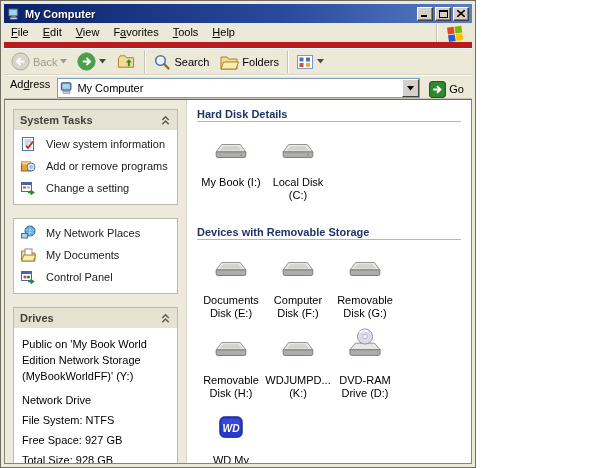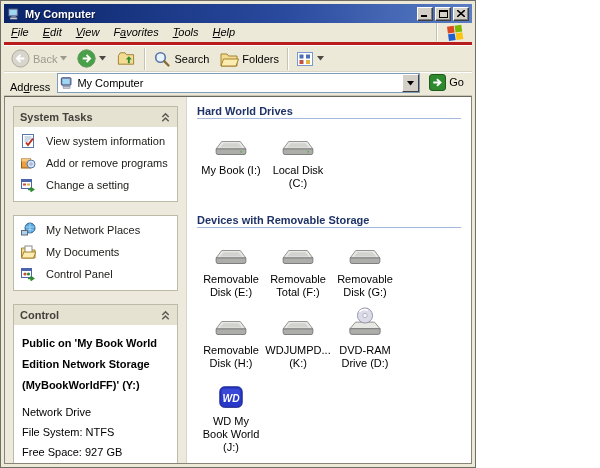--- a/index.html
+++ b/index.html
@@ -13,38 +13,38 @@
   .titlebar { height:19px; background:linear-gradient(to right,#0A246A,#2A4A9E 60%,#5A7EC5);
     display:flex; align-items:center; padding:0 3px; flex:0 0 auto; }
   .titlebar .t-icon { width:14px; height:14px; margin-right:4px; flex:0 0 auto; }
   .titlebar .t-text { color:#fff; font-weight:bold; font-size:11px; flex:1;
     text-shadow:1px 1px 0 #06123A; white-space:nowrap; overflow:hidden; }
   .winbtn { width:16px; height:14px; background:#D4D0C8; border:1px solid;
     border-color:#fff #404040 #404040 #fff; box-shadow:inset -1px -1px 0 #808080;
     margin-left:2px; display:flex; align-items:center; justify-content:center; cursor:default; }
 
   
-  .menurow { display:flex; align-items:flex-start; flex:0 0 auto; border-bottom:3px solid #b91c1c;font-style:italic; }
+  .menurow { display:flex; align-items:flex-end; flex:0 0 auto; border-bottom:6px solid #b91c1c; }
   .menubar { display:flex; align-items:center; flex:1; height:19px; }
   .menu-item { padding:2px 7px 3px; cursor:default; }
   .menu-item u { text-decoration:underline; }
   .throbber { width:36px; border-left:1px solid #C2BEB2; box-shadow:inset 1px 0 0 #fff;
     display:flex; align-items:center; justify-content:center; }
 
   
   .toolbar { display:flex; align-items:center; height:27px; flex:0 0 auto;
     border-top:1px solid #fff; border-bottom:1px solid #D8D4C8; padding:0 2px; }
   .tbtn { display:flex; align-items:center; gap:3px; padding:2px 4px; border:1px solid transparent;
     border-radius:3px; height:24px; cursor:default; }
   .tbtn.disabled { color:#9C9A8E; }
   .caret { width:7px; height:5px; }
   .tsep { width:1px; height:22px; background:#C6C2B4; box-shadow:1px 0 0 #fff; margin:0 3px; }
 
   
-  .addressbar { display:flex; align-items:flex-end; height:24px; flex:0 0 auto;
+  .addressbar { display:flex; align-items:flex-start; height:24px; flex:0 0 auto;
     border-top:1px solid #fff; padding:2px 3px; gap:4px; border-bottom:1px solid #C8C4B6; }
   .addr-label { padding:0 3px; }
   .addr-combo { flex:1; height:20px; background:#fff; border:1px solid #7F9DB9;
     display:flex; align-items:center; }
   .addr-combo .ac-icon { width:14px; height:14px; margin:0 3px 0 2px; }
   .addr-combo .ac-text { flex:1; }
   .addr-drop { width:17px; height:18px; background:#D4D0C8; border:1px solid;
     border-color:#fff #404040 #404040 #fff; display:flex; align-items:center; justify-content:center; }
   .go-btn { display:flex; align-items:center; gap:3px; padding:4px 4px; height:22px;
     border:1px solid transparent; border-radius:3px; cursor:default; }
@@ -57,33 +57,33 @@
   .panel { background:#fff; border:1px solid #BEBAA8; margin-bottom:13px; }
   .panel-header { height:20px; background:#E6E2D2; display:flex; align-items:center;
     padding:0 6px; cursor:default; }
   .panel-header .ph-title { font-weight:bold; color:#42413C; flex:1; }
   .panel-body { padding:6px 4px 8px 6px; }
   .task-item { display:flex; align-items:flex-start; gap:10px; margin-bottom:6px; cursor:pointer; }
   .task-item:last-child { margin-bottom:0; }
   .task-item .ti-icon { width:16px; height:16px; flex:0 0 auto; }
   .task-item .ti-label { padding-top:2px; color:#21201D; }
   .details-body { padding:8px 6px 10px 8px; }
-  .details-name { font-weight:bold; margin-bottom:10px; line-height:21px; }
+  .details-name { font-weight:normal; margin-bottom:10px; line-height:16px; }
   .details-line { margin-top:2px; }
   .details-stat { margin-top:8px; }
 
   .content { flex:1; background:#fff; padding:6px 6px 0 10px; overflow:hidden; }
   .group { margin-bottom:14px; }
   .group-header { font-weight:bold; color:#1F3368; padding:2px 0 1px;
     border-bottom:1px solid #A5B9DC; margin-right:4px; }
   .items-row { display:flex; flex-wrap:wrap; align-items:flex-start; padding:8px 0 0 2px; }
   .cell { width:64px; margin-right:3px; margin-bottom:8px; display:flex; flex-direction:column;
     align-items:center; cursor:default; }
   .cell .icon { width:40px; height:34px; display:flex; align-items:flex-end; justify-content:center; }
-  .cell .label { margin-top:3px; text-align:center; line-height:13px; max-width:66px;
+  .cell .label { margin-top:12px; text-align:center; line-height:13px; max-width:66px;
     overflow-wrap:break-word; }
 </style>
 </head>
 <body>
 
 <div class="window">
 
   <div class="titlebar">
     <svg class="t-icon" viewBox="0 0 16 16">
       <rect x="1.5" y="2" width="11" height="8.5" rx="1" fill="#8CA0C8" stroke="#2E3A66"></rect>
@@ -283,39 +283,40 @@
               <circle cx="8.5" cy="8" r="1.6" fill="#2E8B2E"></circle>
               <path d="M8,12.5 h4 M10.5,10.5 L13.5,12.5 L10.5,14.5" fill="none" stroke="#2E8B2E" stroke-width="1.6"></path>
             </svg>
             <span class="ti-label">Control Panel</span>
           </div>
         </div>
       </div>
 
       <div class="panel">
         <div class="panel-header">
-          <span class="ph-title">Control</span>
+          <span class="ph-title">Drives</span>
           <svg width="11" height="11" viewBox="0 0 12 12">
             <path d="M2.5,5.5 L6,2 L9.5,5.5 M2.5,10 L6,6.5 L9.5,10" fill="none" stroke="#5A5A52" stroke-width="1.6"></path>
           </svg>
         </div>
         <div class="details-body">
           <div class="details-name">Public on 'My Book World Edition Network Storage (MyBookWorldFF)' (Y:)</div>
           <div class="details-line">Network Drive</div>
           <div class="details-stat">File System: NTFS</div>
           <div class="details-stat">Free Space: 927 GB</div>
+          <div class="details-stat">Total Size: 928 GB</div>
         </div>
       </div>
 
     </div>
 
     <div class="content">
 
       <div class="group">
-        <div class="group-header">Hard World Drives</div>
+        <div class="group-header">Hard Disk Details</div>
         <div class="items-row">
           <div class="cell">
             <span class="icon">
               <svg width="40" height="26" viewBox="0 0 40 28">
                 <polygon points="10,7 30,7 36,15 4,15" fill="#E8E8E4" stroke="#8C8C88"></polygon>
                 <polygon points="12,9 28,9 32,13.5 8,13.5" fill="#D2D2CE"></polygon>
                 <path d="M4,15 h32 v4 a2,2 0 0 1 -2,2 h-28 a2,2 0 0 1 -2,-2 z" fill="#ADADA9" stroke="#78787A"></path>
                 <circle cx="31" cy="18" r="1.1" fill="#60B060"></circle>
               </svg>
             </span>
@@ -339,31 +340,31 @@
         <div class="group-header">Devices with Removable Storage</div>
         <div class="items-row">
           <div class="cell">
             <span class="icon">
               <svg width="40" height="26" viewBox="0 0 40 28">
                 <polygon points="10,7 30,7 36,15 4,15" fill="#E8E8E4" stroke="#8C8C88"></polygon>
                 <polygon points="12,9 28,9 32,13.5 8,13.5" fill="#D2D2CE"></polygon>
                 <path d="M4,15 h32 v4 a2,2 0 0 1 -2,2 h-28 a2,2 0 0 1 -2,-2 z" fill="#ADADA9" stroke="#78787A"></path>
               </svg>
             </span>
-            <span class="label">Removable Disk (E:)</span>
-          </div>
-          <div class="cell">
-            <span class="icon">
-              <svg width="40" height="26" viewBox="0 0 40 28">
-                <polygon points="10,7 30,7 36,15 4,15" fill="#E8E8E4" stroke="#8C8C88"></polygon>
-                <polygon points="12,9 28,9 32,13.5 8,13.5" fill="#D2D2CE"></polygon>
-                <path d="M4,15 h32 v4 a2,2 0 0 1 -2,2 h-28 a2,2 0 0 1 -2,-2 z" fill="#ADADA9" stroke="#78787A"></path>
-              </svg>
-            </span>
-            <span class="label">Removable Total (F:)</span>
+            <span class="label">Documents Disk (E:)</span>
+          </div>
+          <div class="cell">
+            <span class="icon">
+              <svg width="40" height="26" viewBox="0 0 40 28">
+                <polygon points="10,7 30,7 36,15 4,15" fill="#E8E8E4" stroke="#8C8C88"></polygon>
+                <polygon points="12,9 28,9 32,13.5 8,13.5" fill="#D2D2CE"></polygon>
+                <path d="M4,15 h32 v4 a2,2 0 0 1 -2,2 h-28 a2,2 0 0 1 -2,-2 z" fill="#ADADA9" stroke="#78787A"></path>
+              </svg>
+            </span>
+            <span class="label">Computer Disk (F:)</span>
           </div>
           <div class="cell">
             <span class="icon">
               <svg width="40" height="26" viewBox="0 0 40 28">
                 <polygon points="10,7 30,7 36,15 4,15" fill="#E8E8E4" stroke="#8C8C88"></polygon>
                 <polygon points="12,9 28,9 32,13.5 8,13.5" fill="#D2D2CE"></polygon>
                 <path d="M4,15 h32 v4 a2,2 0 0 1 -2,2 h-28 a2,2 0 0 1 -2,-2 z" fill="#ADADA9" stroke="#78787A"></path>
               </svg>
             </span>
             <span class="label">Removable Disk (G:)</span>

